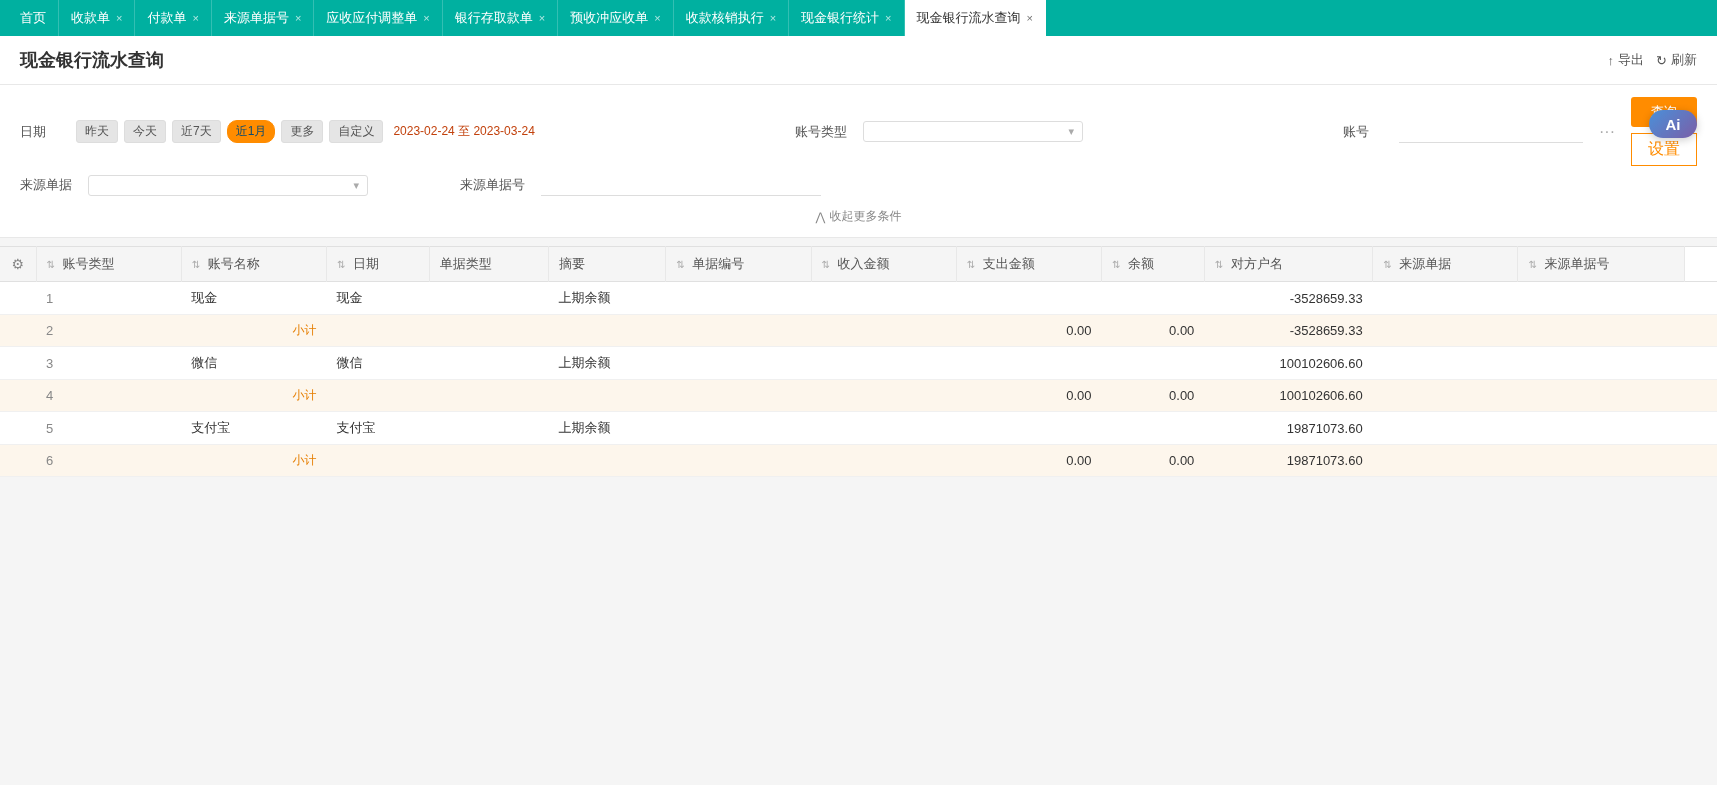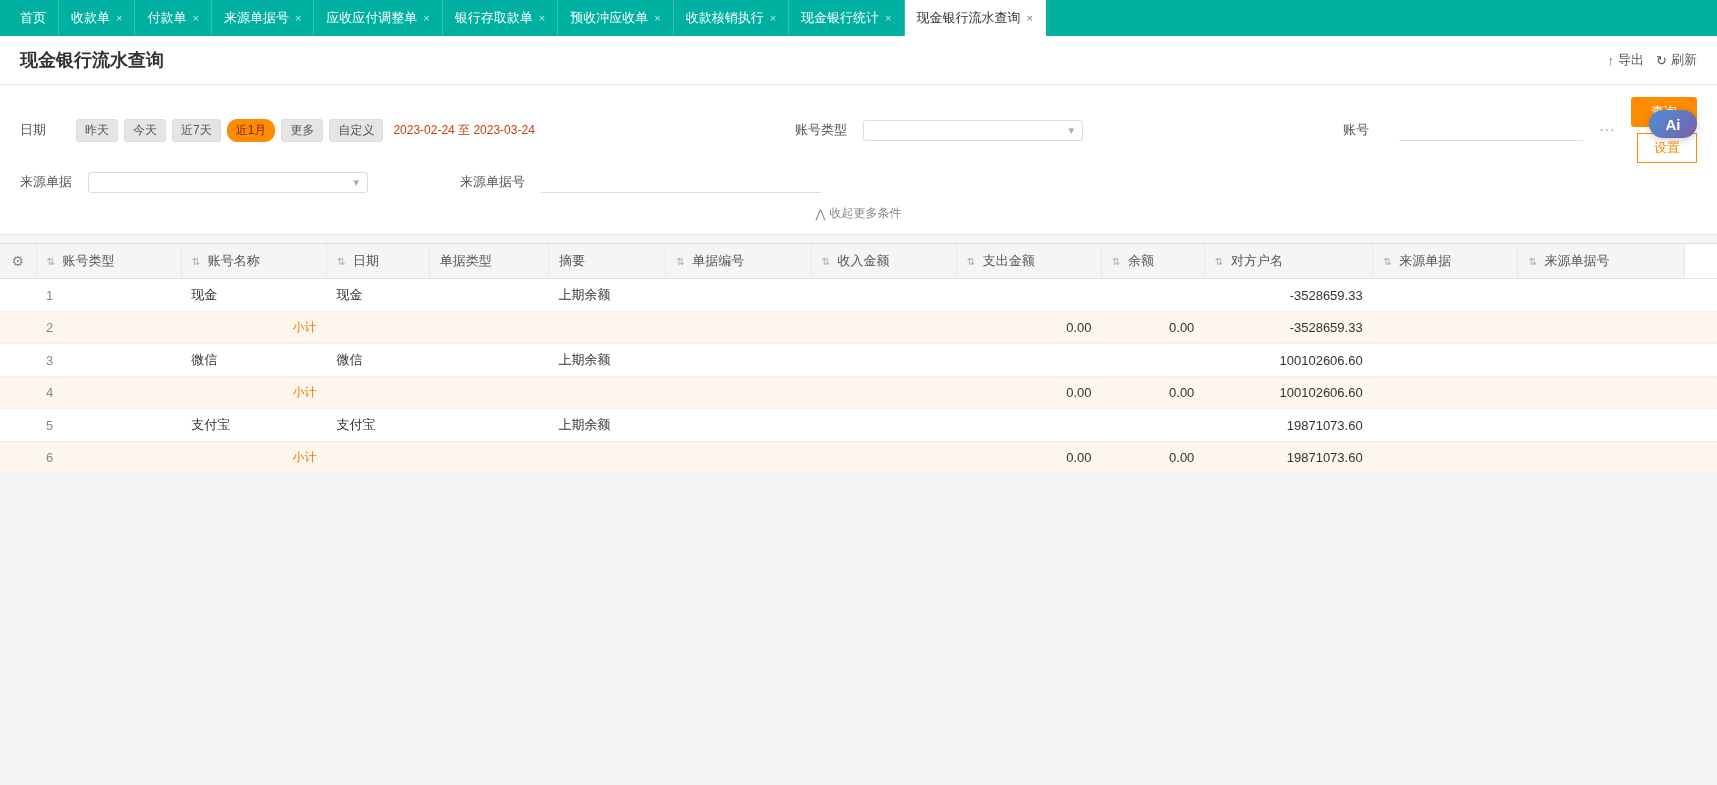--- a/index.html
+++ b/index.html
@@ -94,21 +94,21 @@
       padding: 2px 8px;
       border: 1px solid #ddd;
       background: #e5e5e5;
       border-radius: 3px;
       font-size: 12px;
       cursor: pointer;
       color: #555;
     }
     .date-btn.active {
       background: #ff8c00;
-      color: #7f1d1d;
+      color: #0c4a6e;
       border-color: #ff8c00;
       border-radius: 10px;
     }
     .date-range {
       font-size: 12px;
       color: #c2410c;
       margin-left: 4px;
     }
     .filter-select {
       display: flex;
@@ -147,21 +147,21 @@
       border-radius: 3px;
       font-size: 13px;
       cursor: pointer;
     }
     .btn-settings {
       background: #fff;
       color: #ff8c00;
       border: 1px solid #ff8c00;
       padding: 5px 16px;
       border-radius: 0;
-      font-size: 13px;
+      font-size: 16px;
       cursor: pointer;
     }
     .filter-row-right {
       margin-left: auto;
       display: flex;
       flex-direction: column;
       gap: 6px;
       align-items: flex-end;
     }
     .collapse-bar {

